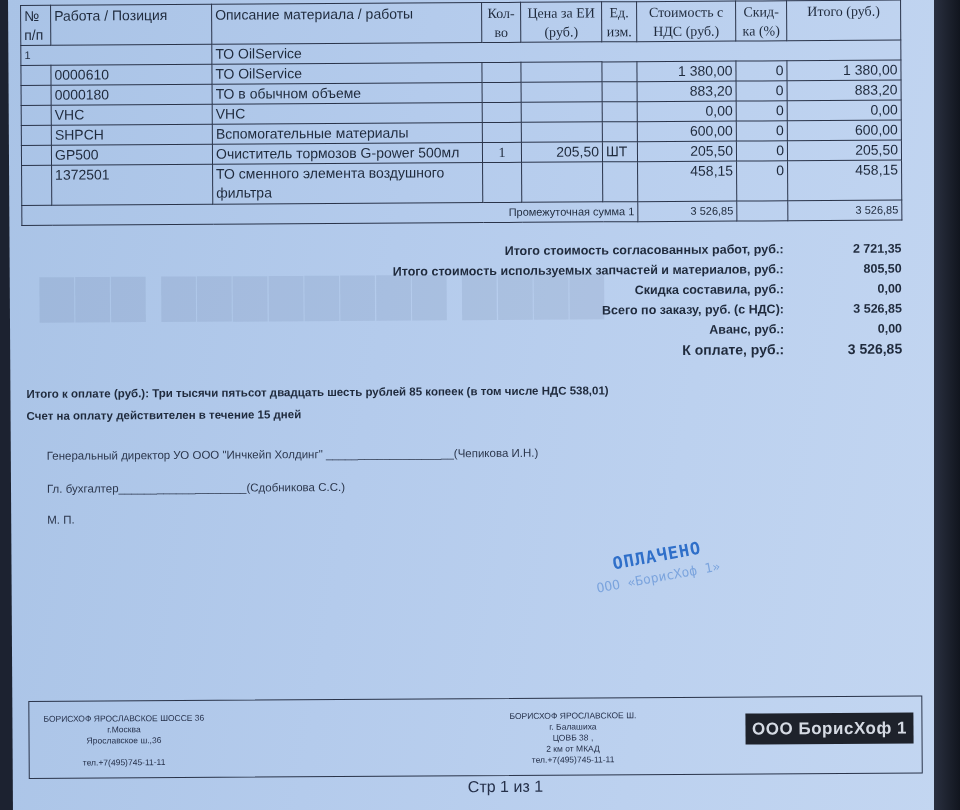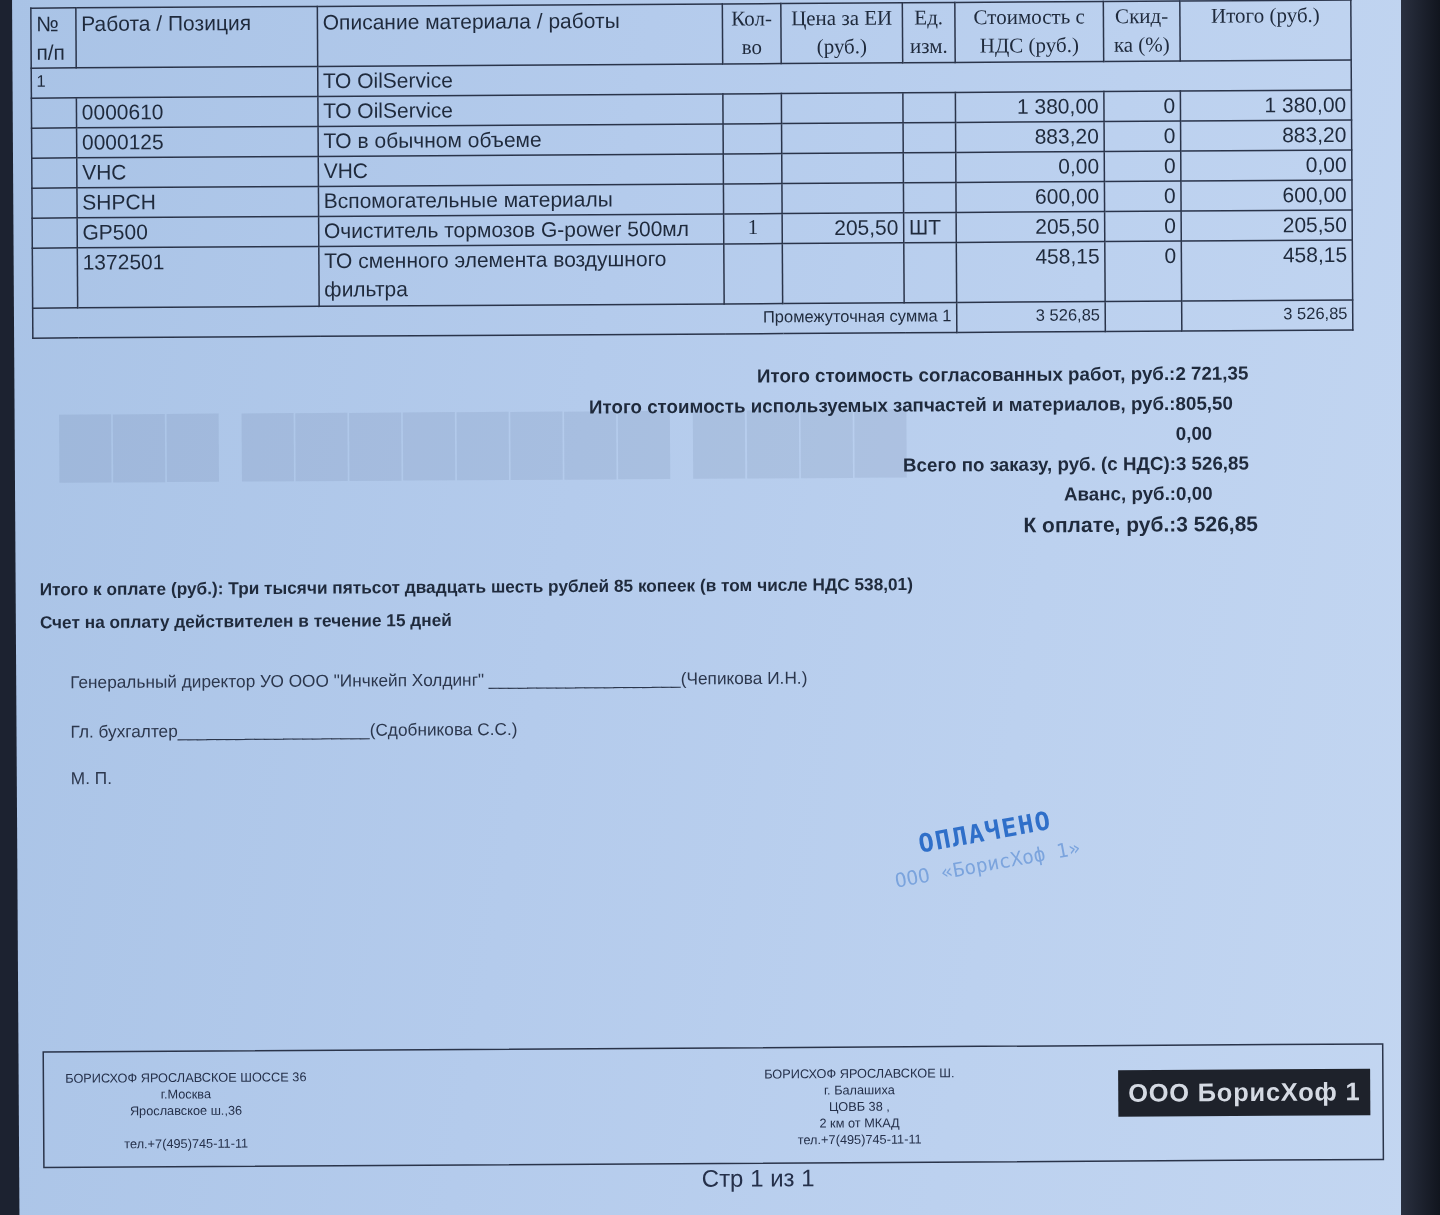--- a/index.html
+++ b/index.html
@@ -36,21 +36,21 @@
   .l { text-align:left; } .c { text-align:center;font-family:Liberation Serif, serif; } .r { text-align:right; }
   .wrap { white-space:normal !important; }
   .section td { font-weight:bold; height:20px; }
   .subtotal td { font-weight:bold; font-size:11px; height:18px; line-height:18px; }
   .totals {
     position:absolute; left:300px; top:248px; width:592px;
     font-size:12.5px; font-weight:bold;
   }
   .totals .row { display:flex; justify-content:flex-end; height:20px; line-height:20px; }
   .totals .lbl { text-align:right; }
-  .totals .val { width:118px; }
+  .totals .val { width:118px; text-align:right; }
   .totals .row.big { font-size:14px; }
   .words { position:absolute; left:16px; top:392px; font-size:11.5px; font-weight:bold; }
   .valid { position:absolute; left:16px; top:414px; font-size:11.5px; font-weight:bold; }
   .sign { position:absolute; font-size:11.5px; color:#2c374d; }
   .stamp {
     position:absolute; left:602px; top:552px; color:#2f6fc9;
     transform:rotate(-10deg); font-family:"DejaVu Sans Mono", monospace;
   }
   .stamp .s1 { font-size:17px; font-weight:bold; letter-spacing:1px; }
   .stamp .s2 { font-size:13px; opacity:0.45; margin-left:-20px; margin-top:4px; }
@@ -109,21 +109,21 @@
         <td class="l">ТО OilService</td>
         <td class="c"></td>
         <td class="r"></td>
         <td class="l"></td>
         <td class="r">1 380,00</td>
         <td class="r">0</td>
         <td class="r">1 380,00</td>
       </tr>
       <tr>
         <td></td>
-        <td class="l">0000125</td>
+        <td class="l">0000180</td>
         <td class="l">ТО в обычном объеме</td>
         <td class="c"></td>
         <td class="r"></td>
         <td class="l"></td>
         <td class="r">883,20</td>
         <td class="r">0</td>
         <td class="r">883,20</td>
       </tr>
       <tr>
         <td></td>
@@ -181,20 +181,21 @@
   <div class="totals">
     <div class="row">
       <span class="lbl">Итого стоимость согласованных работ, руб.:</span>
       <span class="val">2 721,35</span>
     </div>
     <div class="row">
       <span class="lbl">Итого стоимость используемых запчастей и материалов, руб.:</span>
       <span class="val">805,50</span>
     </div>
     <div class="row">
+      <span class="lbl">Скидка составила, руб.:</span>
       <span class="val">0,00</span>
     </div>
     <div class="row">
       <span class="lbl">Всего по заказу, руб. (с НДС):</span>
       <span class="val">3 526,85</span>
     </div>
     <div class="row">
       <span class="lbl">Аванс, руб.:</span>
       <span class="val">0,00</span>
     </div>

